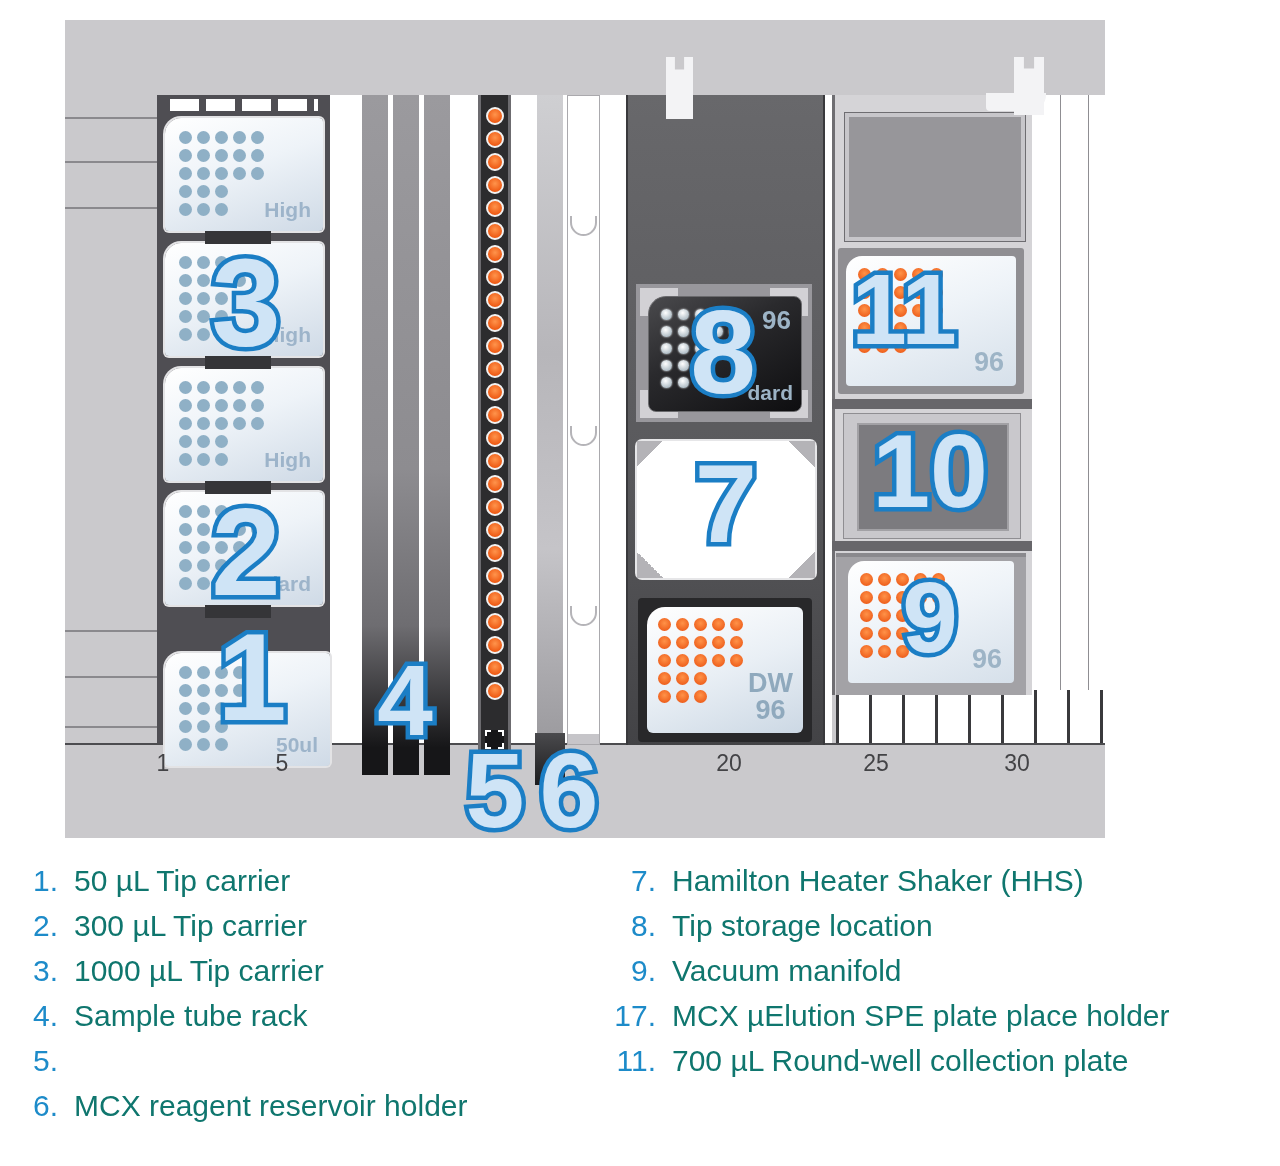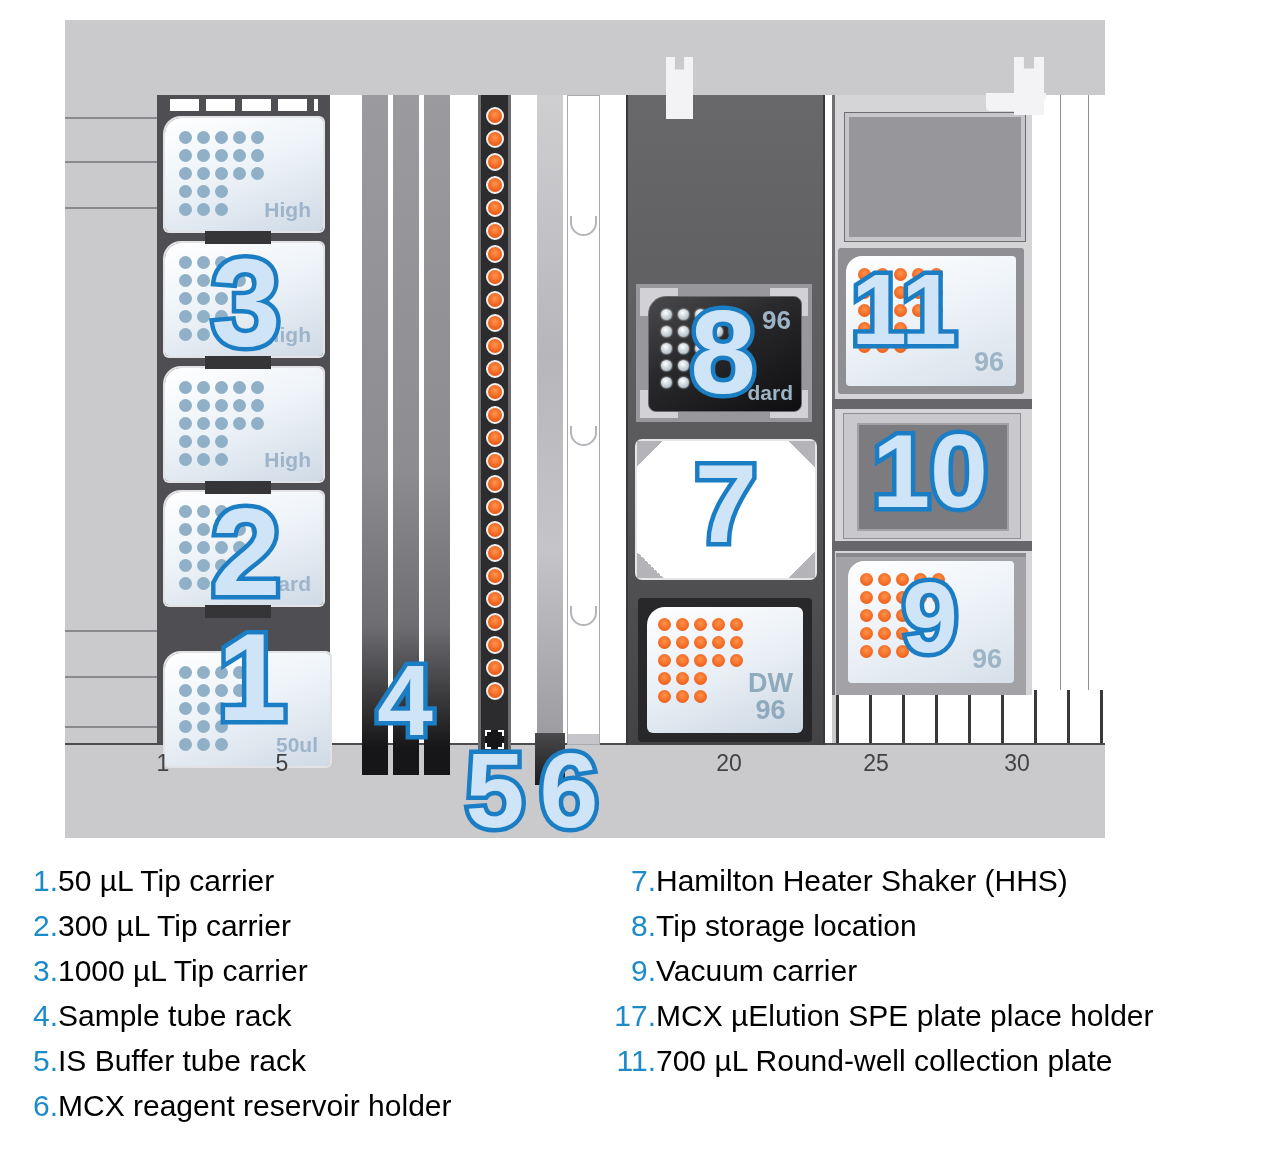--- a/index.html
+++ b/index.html
@@ -114,21 +114,21 @@
   .bignum .f{position:relative;color:#cfe4f6;}
 
   
   .ruler-num{position:absolute;transform:translateX(-50%);font-size:23px;color:#434346;z-index:6;}
 
   
   .legend{top:864px;z-index:10;}
   .legend ul{list-style:none;margin:0;padding:0;}
   .legend li{display:flex;align-items:baseline;height:45px;font-size:30px;}
   .lnum{color:#1d8bc9;text-align:right;flex:none;}
-  .ltext{color:#000000;white-space:nowrap;}
+  .ltext{color:#0f766e;margin-left:16px;white-space:nowrap;}
   .legend-left{left:18px;width:560px;}
   .legend-left .lnum{width:40px;}
   .legend-right{left:600px;width:680px;}
   .legend-right .lnum{width:56px;}
 </style>
 </head>
 <body>
 
 <div class="figure">
 
@@ -673,41 +673,40 @@
       <li>
           <span class="lnum">3.</span>
           <span class="ltext">1000 µL Tip carrier</span>
         </li>
       <li>
           <span class="lnum">4.</span>
           <span class="ltext">Sample tube rack</span>
         </li>
       <li>
           <span class="lnum">5.</span>
-          <span class="ltext">IS Buffer tube rack</span>
         </li>
       <li>
           <span class="lnum">6.</span>
           <span class="ltext">MCX reagent reservoir holder</span>
         </li>
     </ul>
   </div>
   <div class="abs legend legend-right">
     <ul>
       <li>
           <span class="lnum">7.</span>
           <span class="ltext">Hamilton Heater Shaker (HHS)</span>
         </li>
       <li>
           <span class="lnum">8.</span>
           <span class="ltext">Tip storage location</span>
         </li>
       <li>
           <span class="lnum">9.</span>
-          <span class="ltext">Vacuum carrier</span>
+          <span class="ltext">Vacuum manifold</span>
         </li>
       <li>
           <span class="lnum">17.</span>
           <span class="ltext">MCX µElution SPE plate place holder</span>
         </li>
       <li>
           <span class="lnum">11.</span>
           <span class="ltext">700 µL Round-well collection plate</span>
         </li>
     </ul>

